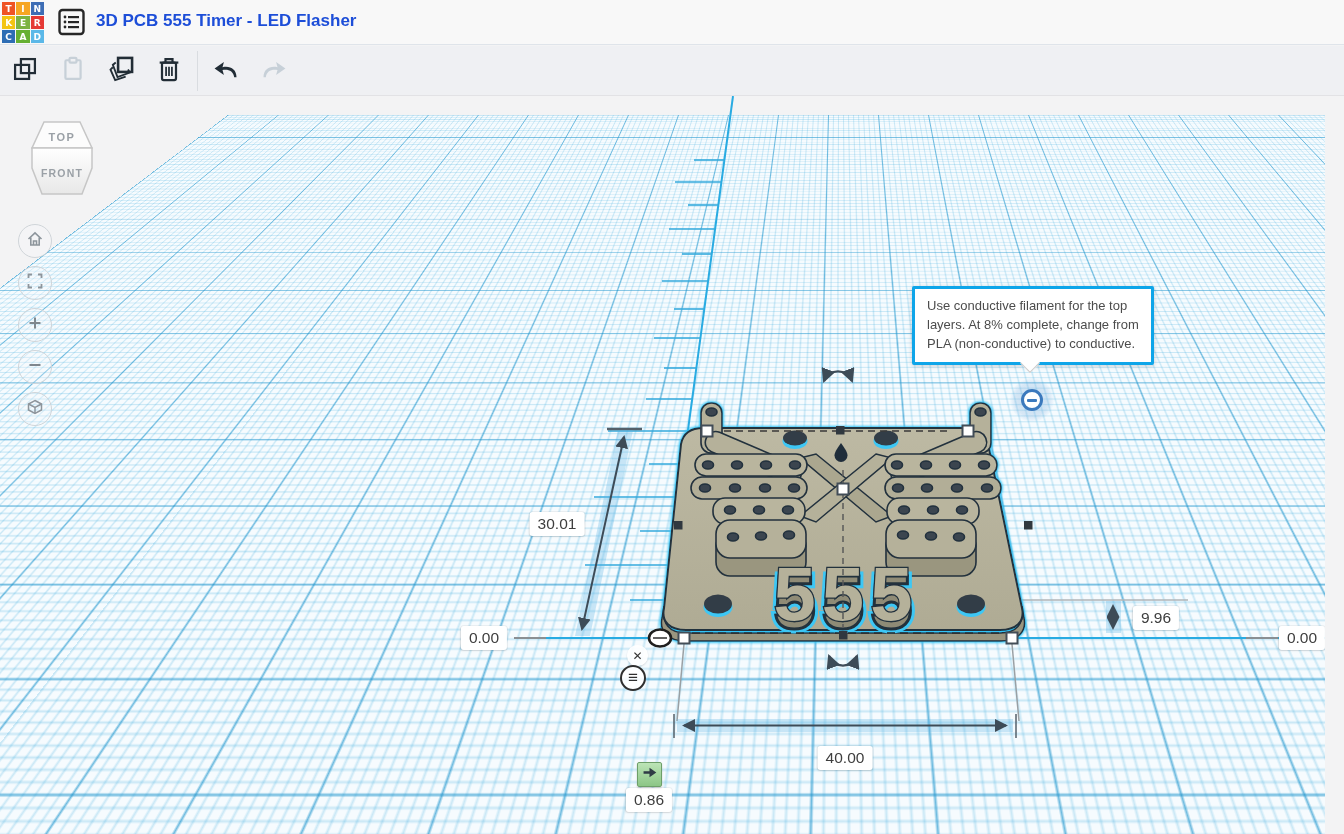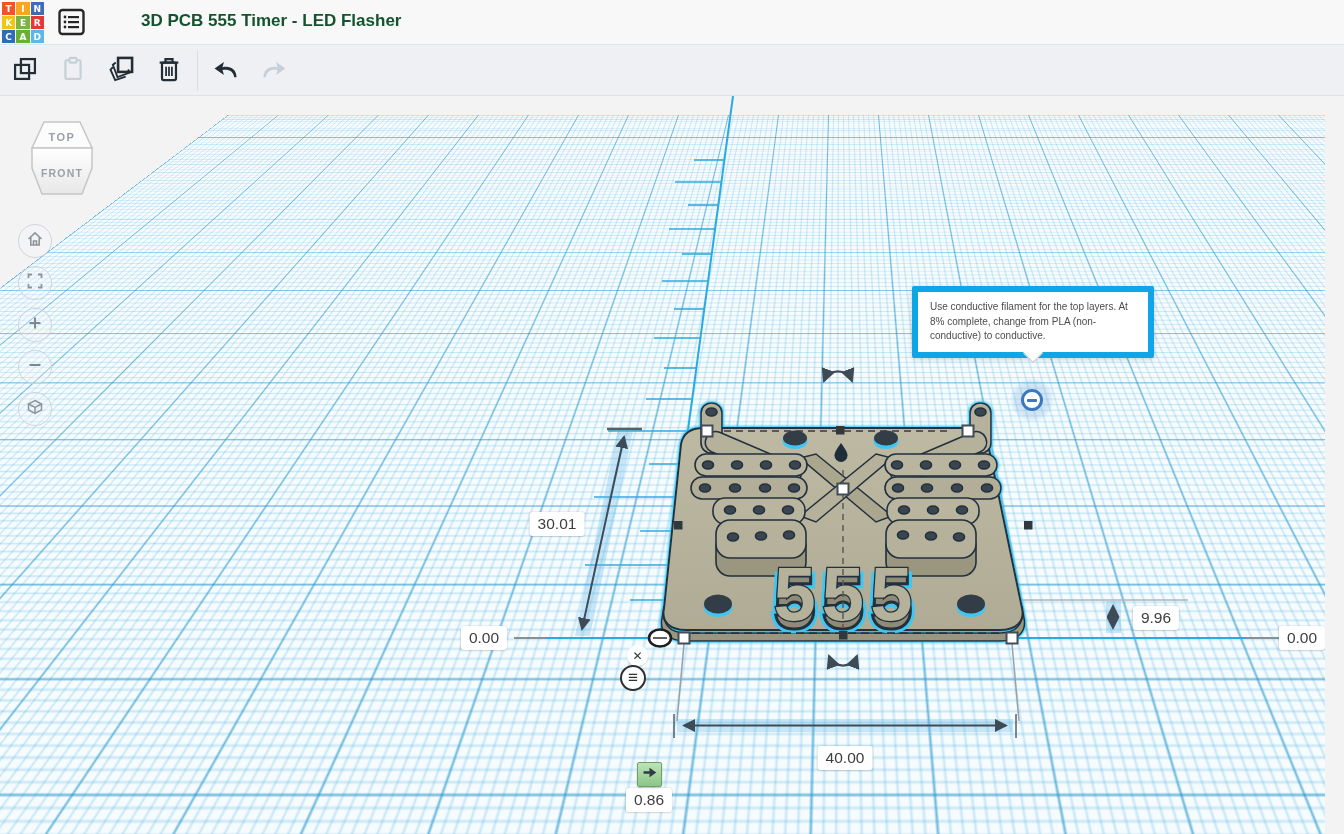--- a/index.html
+++ b/index.html
@@ -10,21 +10,21 @@
   .header{position:absolute;left:0;top:0;width:1344px;height:45px;background:#f8f8f8;
     border-bottom:1px solid #dfe4ea;z-index:40;}
   .logo{position:absolute;left:2px;top:2px;width:42px;height:41px;display:grid;
     grid-template-columns:repeat(3,1fr);grid-template-rows:repeat(3,1fr);gap:1px;}
   .logo .cell{display:flex;align-items:center;justify-content:center;color:#fff;
     font-size:9px;font-weight:bold;font-family:"DejaVu Sans",sans-serif;}
   .c0{background:#ef5425}.c1{background:#f6a623}.c2{background:#3d6db5}
   .c3{background:#f3c412}.c4{background:#7cb342}.c5{background:#e53935}
   .c6{background:#2e6db4}.c7{background:#66b032}.c8{background:#5bb8e8}
   .list-btn{position:absolute;left:58px;top:8px;width:27px;height:28px;cursor:pointer;}
-  .title{position:absolute;left:96px;top:11px;font-size:17px;font-weight:bold;color:#14532d;margin-left:45px;}
+  .title{position:absolute;left:96px;top:11px;font-size:17px;font-weight:bold;color:#1d4ed8;}
 
   
   .toolbar{position:absolute;left:0;top:46px;width:1344px;height:50px;background:#eff0f3;
     border-bottom:1px solid #e2e2e5;z-index:40;display:flex;align-items:center;}
   .tbtn{width:30px;height:30px;margin:0 9px;display:flex;align-items:center;justify-content:center;cursor:pointer;}
   .tbtn.first{margin-left:10px;}
   .tsep{width:1px;height:40px;background:#d9dce0;margin:0 4px;}
 
   
   .canvas{position:absolute;left:0;top:96px;width:1325px;height:738px;overflow:hidden;background:#f3f3f4;}
@@ -39,23 +39,23 @@
       repeating-linear-gradient(to right, rgba(70,175,222,.25) 0 1px, transparent 1px 5px),
       repeating-linear-gradient(to bottom, rgba(70,175,222,.25) 0 1px, transparent 1px 5px);}
   .scene{position:absolute;left:0;top:-96px;width:1344px;height:834px;z-index:5;}
 
   
   .viewcube{position:absolute;left:26px;top:20px;width:72px;height:88px;z-index:30;cursor:pointer;}
   .navbtn{position:absolute;left:18px;width:34px;height:34px;border:1.5px solid #cfd4d8;border-radius:50%;
     display:flex;align-items:center;justify-content:center;z-index:30;cursor:pointer;background:rgba(248,249,250,.25);}
 
   
-  .tooltip{position:absolute;left:912px;top:190px;width:242px;background:#fff;border:6px solid #0ea5e9;
+  .tooltip{position:absolute;left:912px;top:190px;width:242px;background:#fff;border:3px solid #0ea5e9;
     border-radius:2px;box-shadow:0 1px 5px rgba(0,0,0,.18);padding:8px 12px;z-index:25;
-    font-size:10px;line-height:1.45;color:#4c4c4c;}
+    font-size:13px;line-height:1.45;color:#4c4c4c;}
   .tooltip-pointer{position:absolute;left:108px;bottom:-8px;width:14px;height:14px;background:#fff;
     border-right:1px solid #ccc;border-bottom:1px solid #ccc;transform:rotate(45deg);}
   .note-halo{position:absolute;left:1010px;top:282px;width:44px;height:44px;border-radius:50%;z-index:24;
     background:radial-gradient(circle, rgba(125,175,222,.45) 0%, rgba(125,175,222,.25) 55%, rgba(125,175,222,0) 72%);}
   .note-marker{position:absolute;left:1021px;top:293px;width:22px;height:22px;border-radius:50%;
     background:#fff;border:3px solid #3b79bd;z-index:26;cursor:pointer;}
   .note-marker .minus{position:absolute;left:3px;top:6.5px;width:10px;height:3px;background:#3b79bd;border-radius:1px;}
 
   
   .dim-label{position:absolute;transform:translate(-50%,-50%);background:#fff;border-radius:3px;

